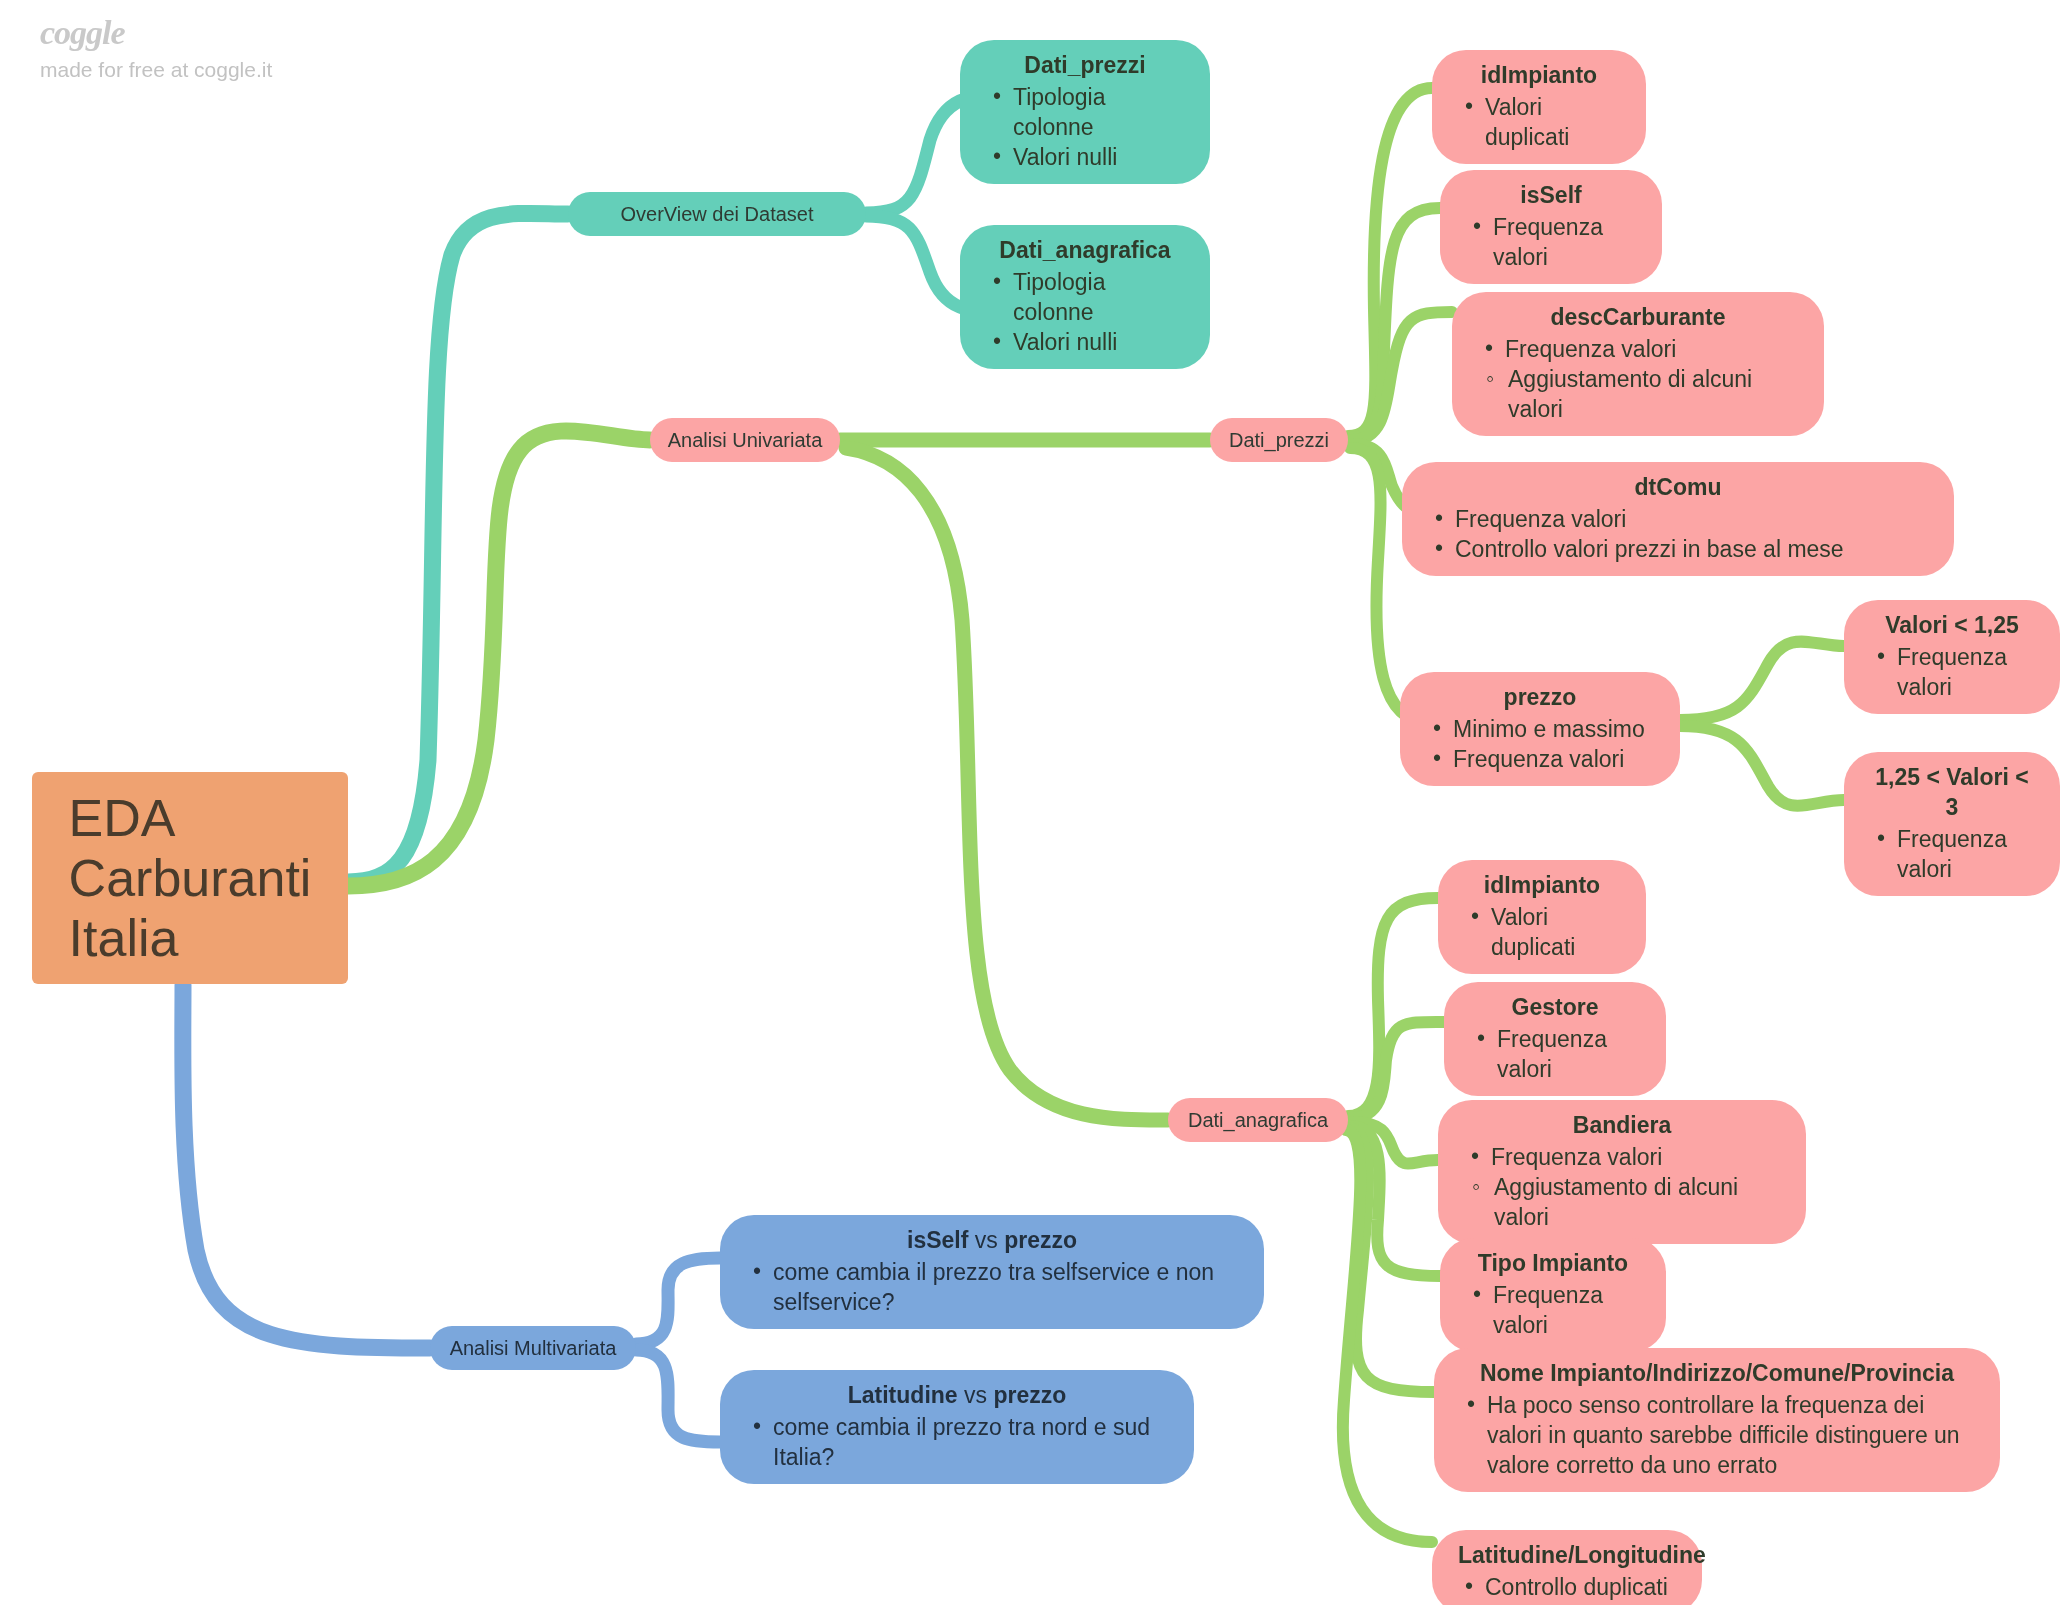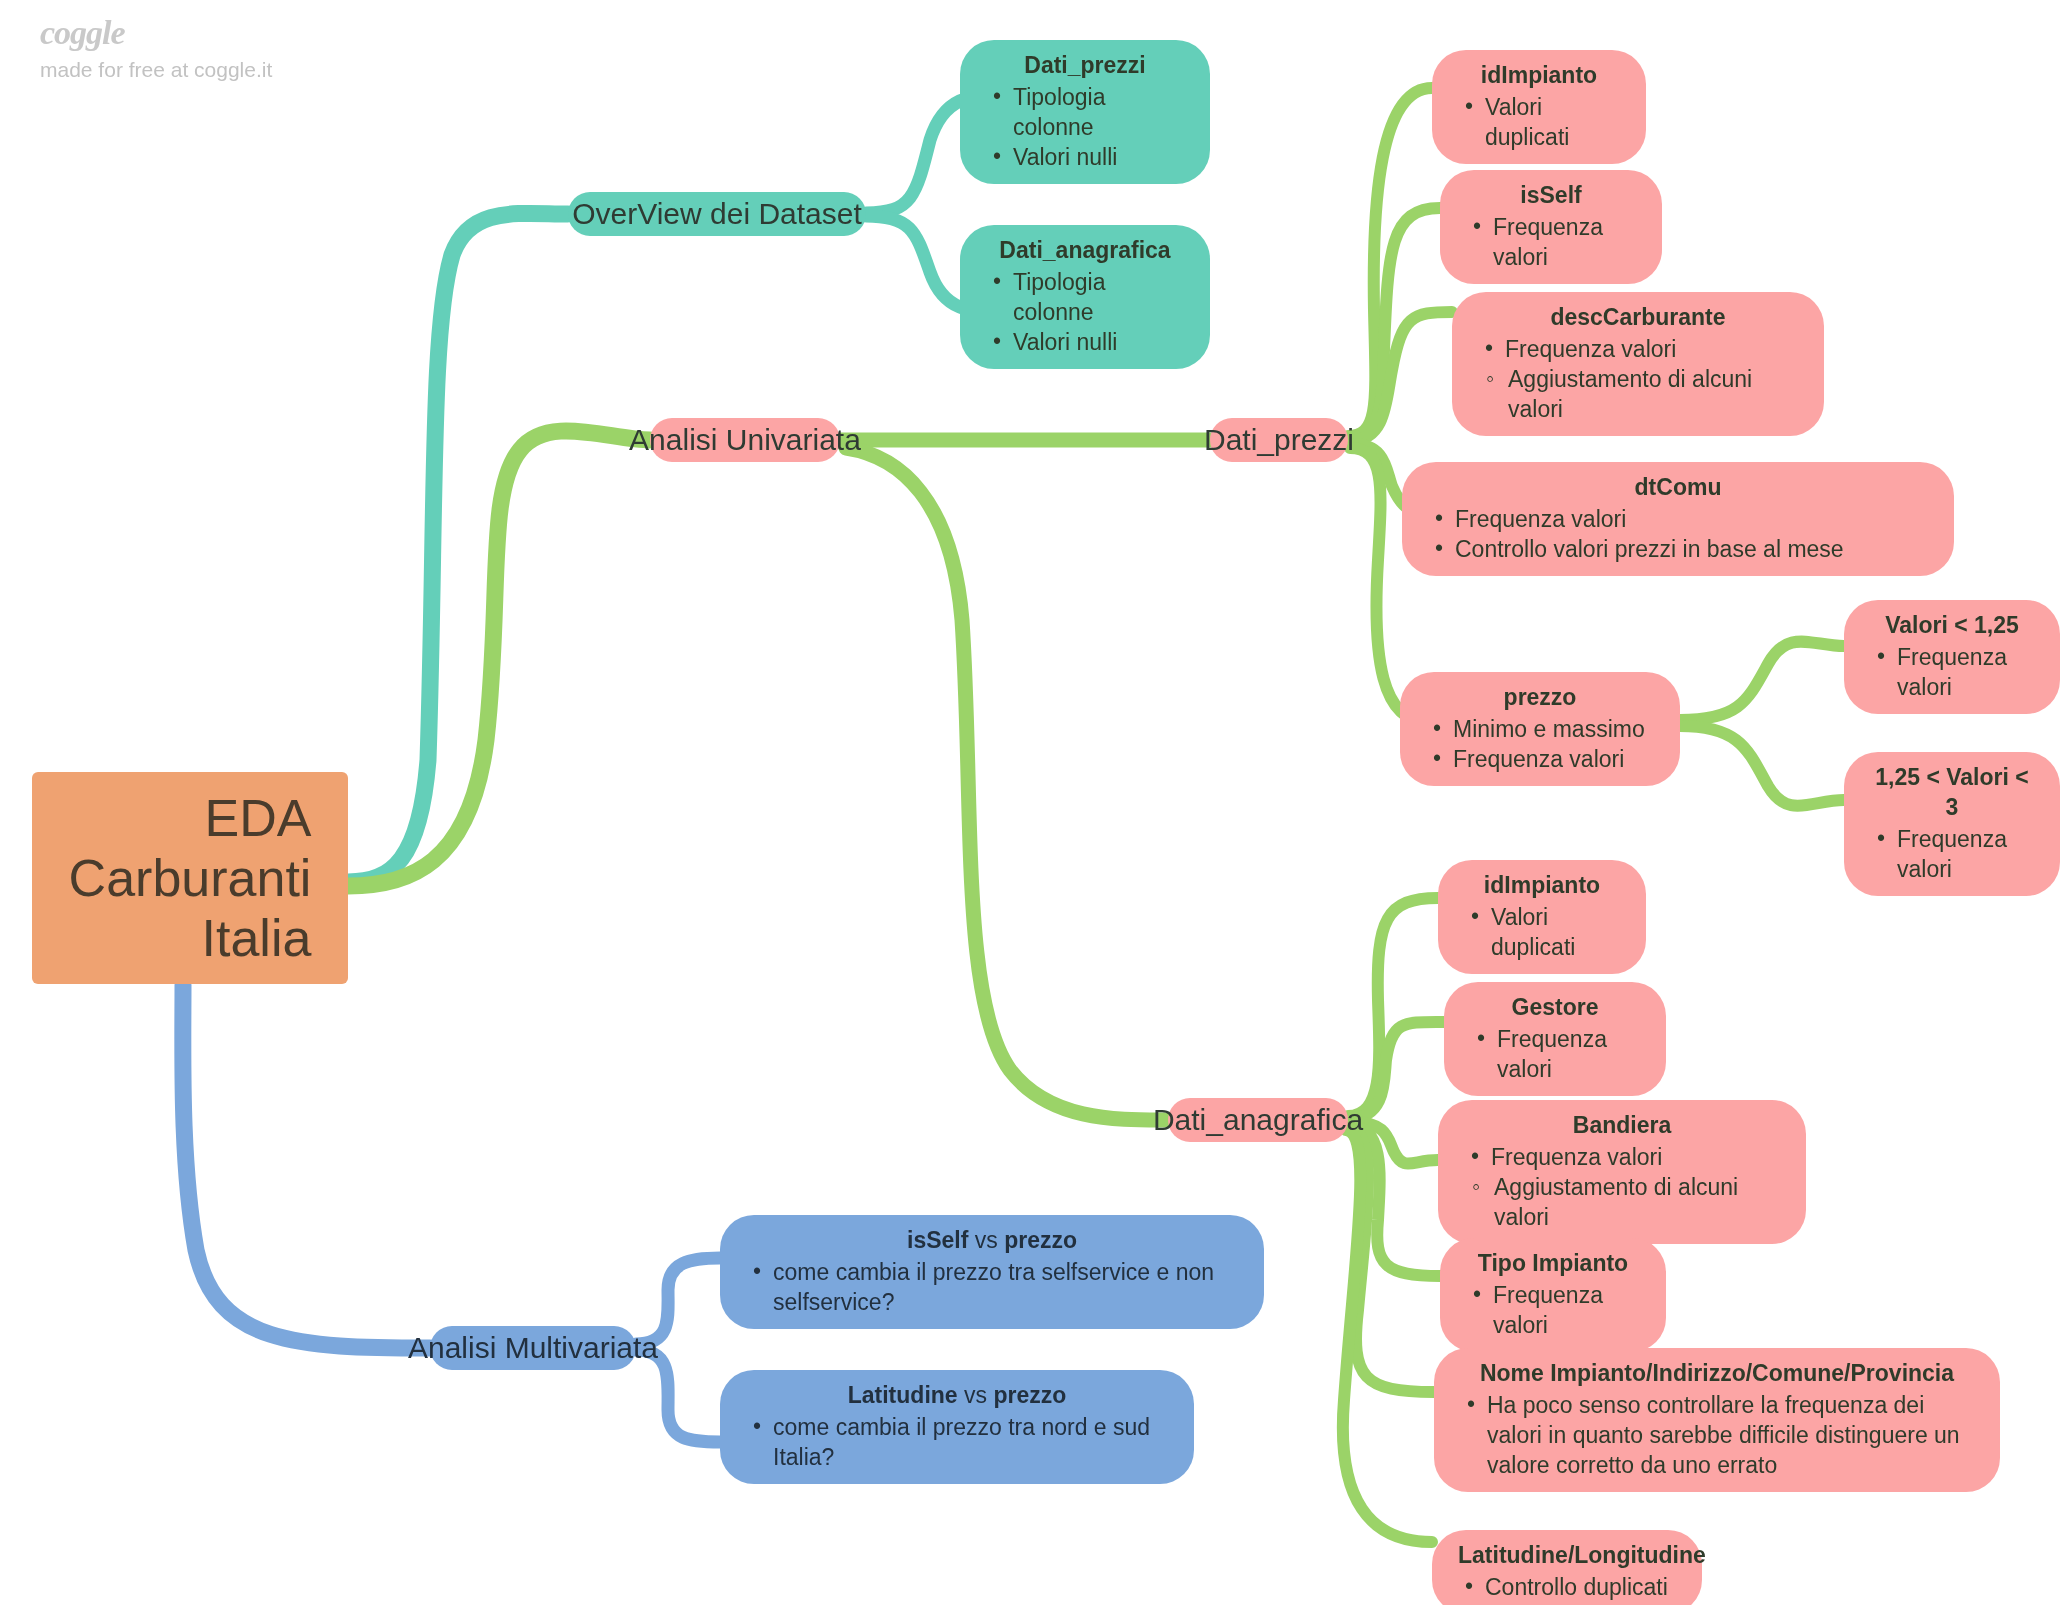--- a/index.html
+++ b/index.html
@@ -9,26 +9,26 @@
   svg#edges{position:absolute;left:0;top:0;width:2070px;height:1605px;pointer-events:none;}
 
   .brand{position:absolute;left:40px;top:14px;width:320px;}
   .brand-logo{font-family:Liberation Serif, serif;font-style:italic;font-size:34px;
               color:#c9c9c9;letter-spacing:-1px;font-weight:700;}
   .brand-sub{font-size:21px;color:#c2c2c2;margin-top:6px;}
 
   .node{position:absolute;box-sizing:border-box;}
 
   .root{background:#EFA271;border-radius:6px;display:flex;align-items:center;
-        justify-content:center;text-align:right;}
+        justify-content:center;text-align:left;}
   .root-title{font-size:52px;line-height:60px;color:#4a3c2c;font-weight:400;}
 
   .pill{border-radius:999px;display:flex;align-items:center;justify-content:center;
         padding:7px 22px;}
-  .pill-label{font-size:30px;color:#2f3b33;white-space:nowrap;}
+  .pill-label{font-size:20px;color:#2f3b33;white-space:nowrap;}
 
   .card{border-radius:34px;padding:10px 26px 12px 26px;}
   .card-title{font-size:23px;font-weight:700;text-align:center;color:#2f3b2a;
               line-height:30px;margin-bottom:2px;}
   ul.blist{list-style:none;margin:0;padding:0;}
   ul.blist li{font-size:23px;line-height:30px;color:#2f3b2a;position:relative;
               padding-left:27px;}
   ul.blist li::before{content:"\2022";position:absolute;left:7px;top:-1px;font-size:23px;}
   ul.blist ul.sub{list-style:none;margin:0;padding:0;}
   ul.blist ul.sub li{padding-left:30px;}

